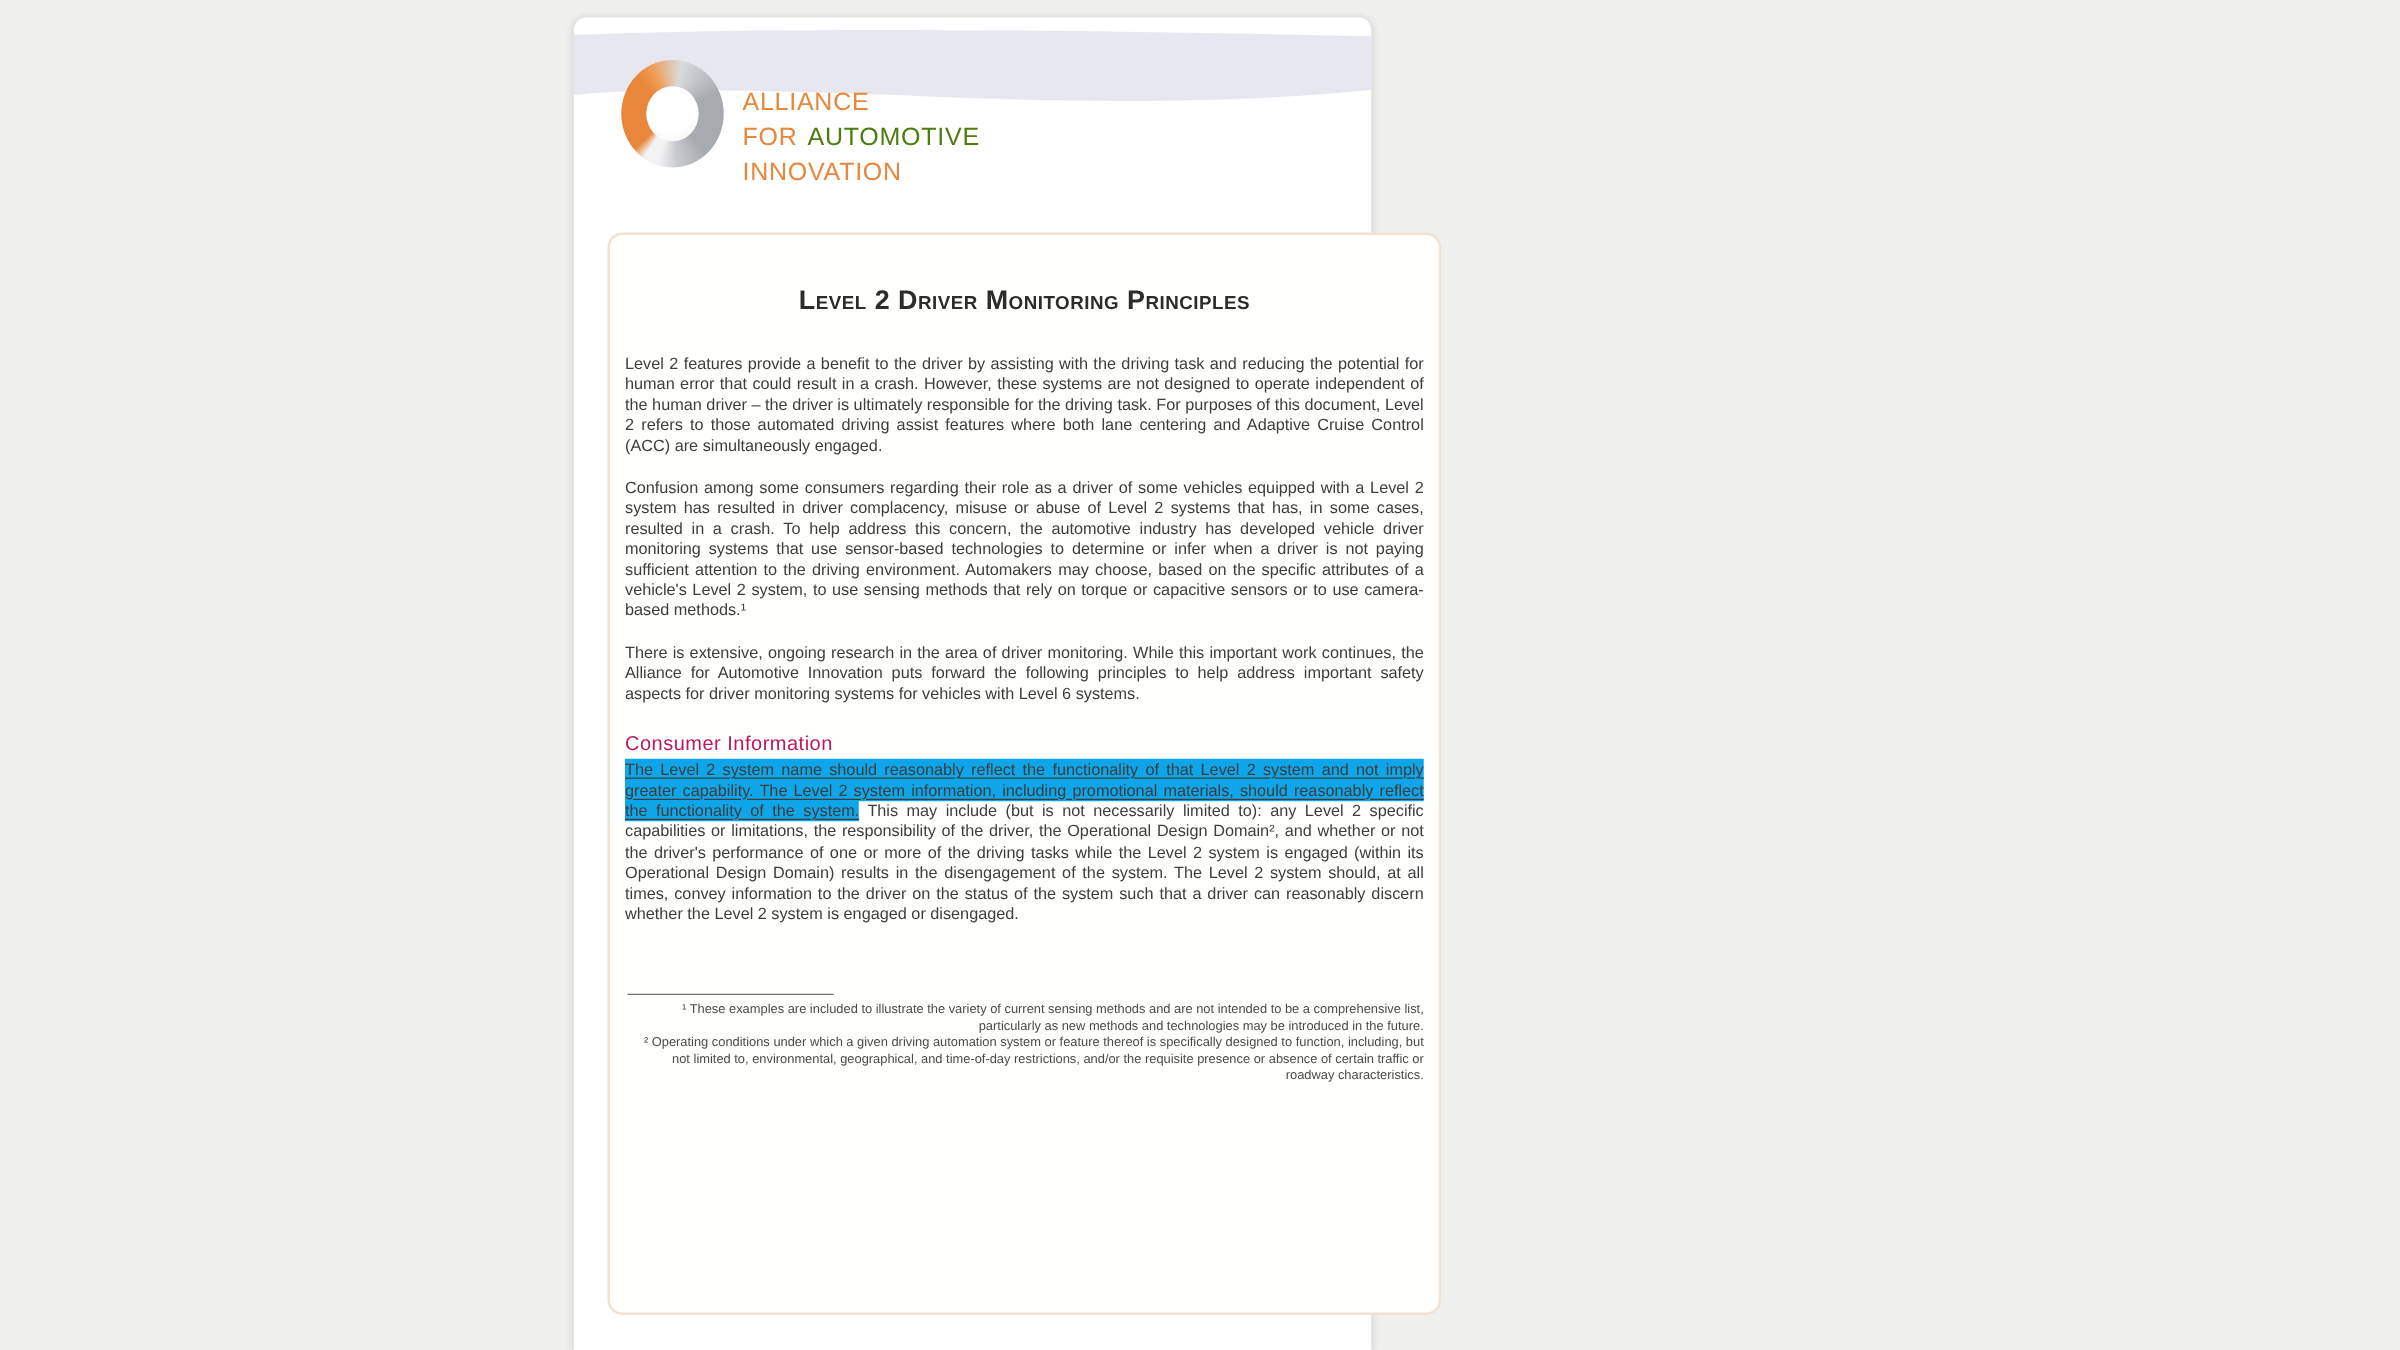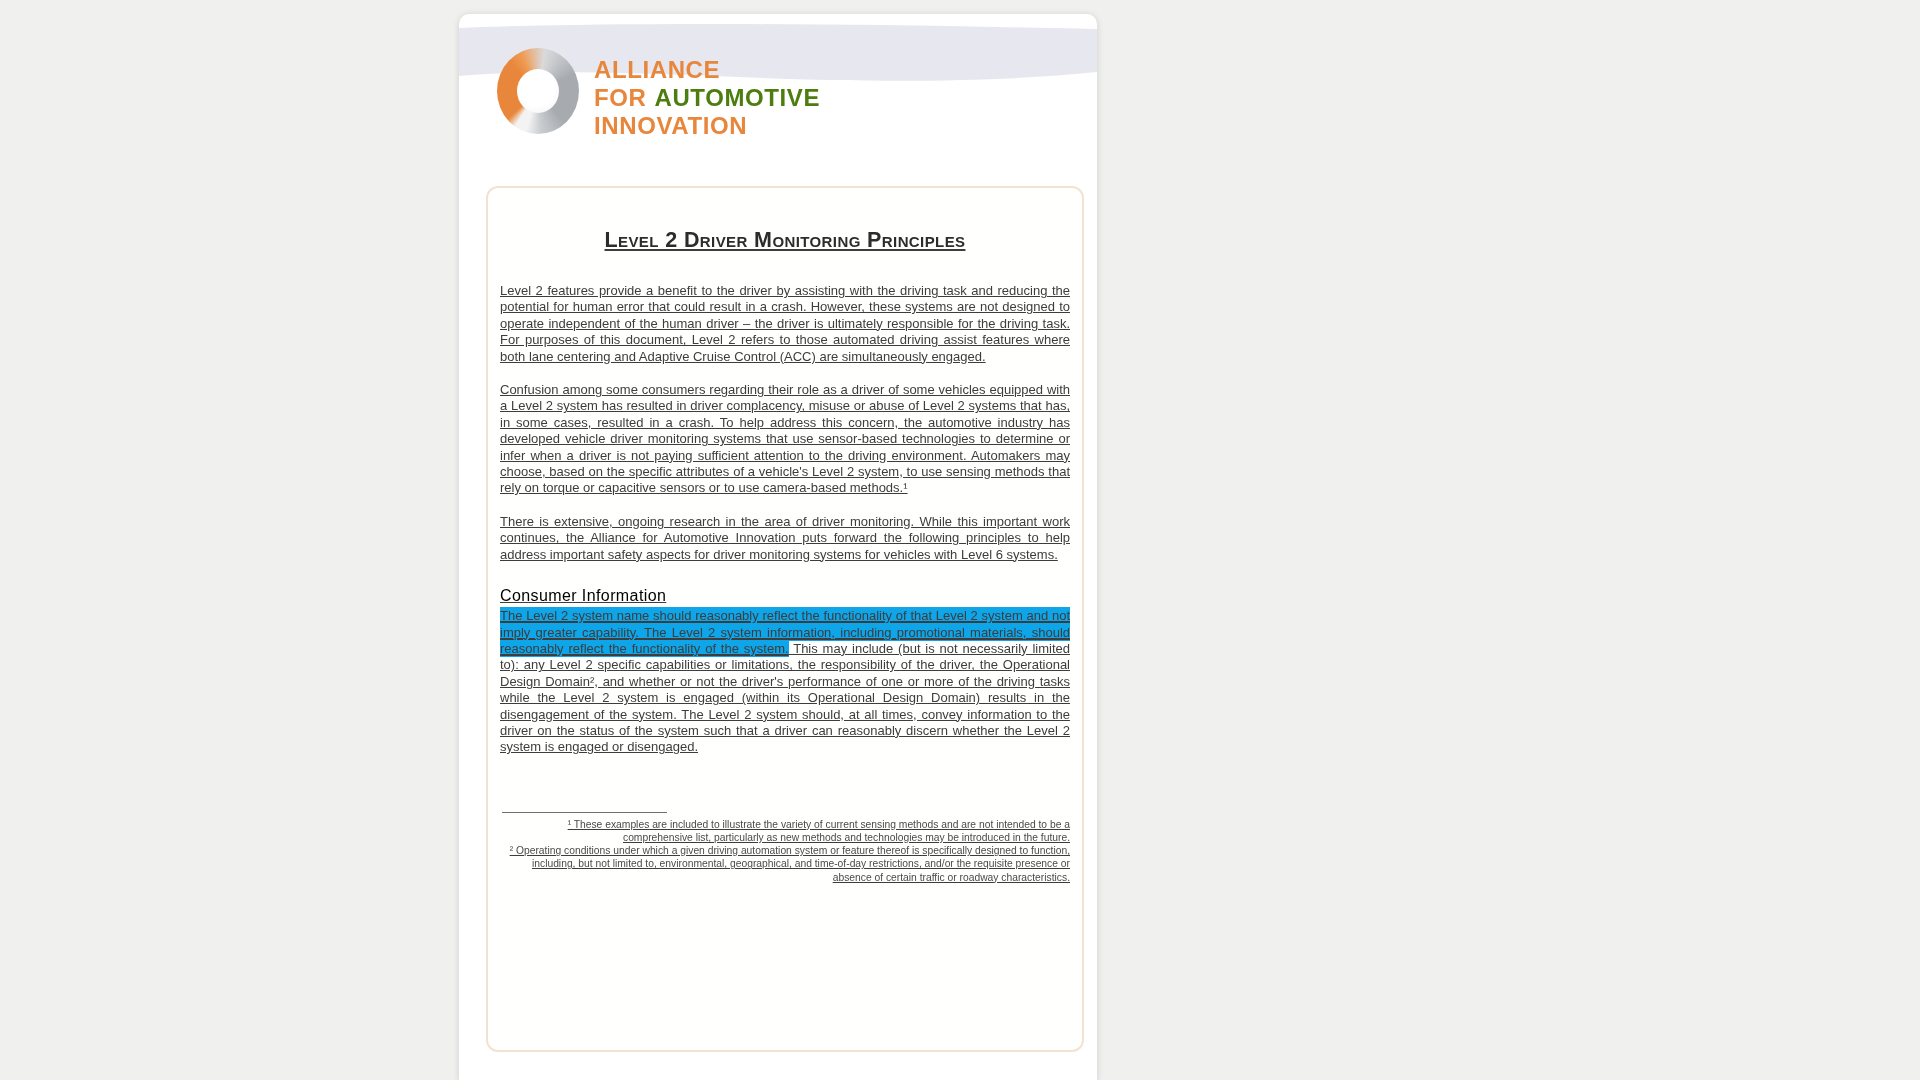--- a/index.html
+++ b/index.html
@@ -51,41 +51,40 @@
     position:relative;
     flex:0 0 auto;
   }
   .swirl::after {
     content:'';
     position:absolute; inset:24%;
     border-radius:50%;
     background:radial-gradient(circle at 45% 40%, #ffffff 55%, #f0f0f1 100%);
   }
   .logo-text {
-    margin-top:8px;
-    font-size:24px;
-    font-weight:700;
+    margin-top:20px;
+    font-size:20px;
+    font-weight:400;
     letter-spacing:0.6px;
     line-height:28px;
     white-space:nowrap;
   }
   .lg-orange { color:#e8863b; }
   .lg-gray   { color:#4d7c0f; }
   .logo-text .lg-orange.spaced { margin-right:8px; }
 
   
   .content-box {
     position:absolute;
     left:27px; top:172px;
-    width:598px; height:866px;
+    width:667px; height:866px;
     border:2px solid #f2e2d2;
     border-radius:12px;
     background:#fffffe;
     padding:40px 12px 18px 12px;
-    text-decoration:underline;
   }
 
   .doc-title {
     text-align:center;
     font-variant:small-caps;
     font-weight:700;
     font-size:21.5px;
     letter-spacing:0.4px;
     color:#2c2c2c;
     margin-bottom:30px;
@@ -94,21 +93,21 @@
   .para {
     font-size:13px;
     line-height:16.4px;
     text-align:justify;
     color:#3d3d3d;
     margin-bottom:17px;
   }
 
   .section-heading {
     font-size:16px;
-    color:#000000;
+    color:#be185d;
     letter-spacing:0.4px;
     margin:24px 0 3px 0;
     font-weight:400;
   }
 
   .hl {
     background:#0ea5e9;
     text-decoration:underline;
     text-decoration-thickness:1px;
     text-underline-offset:2px;

